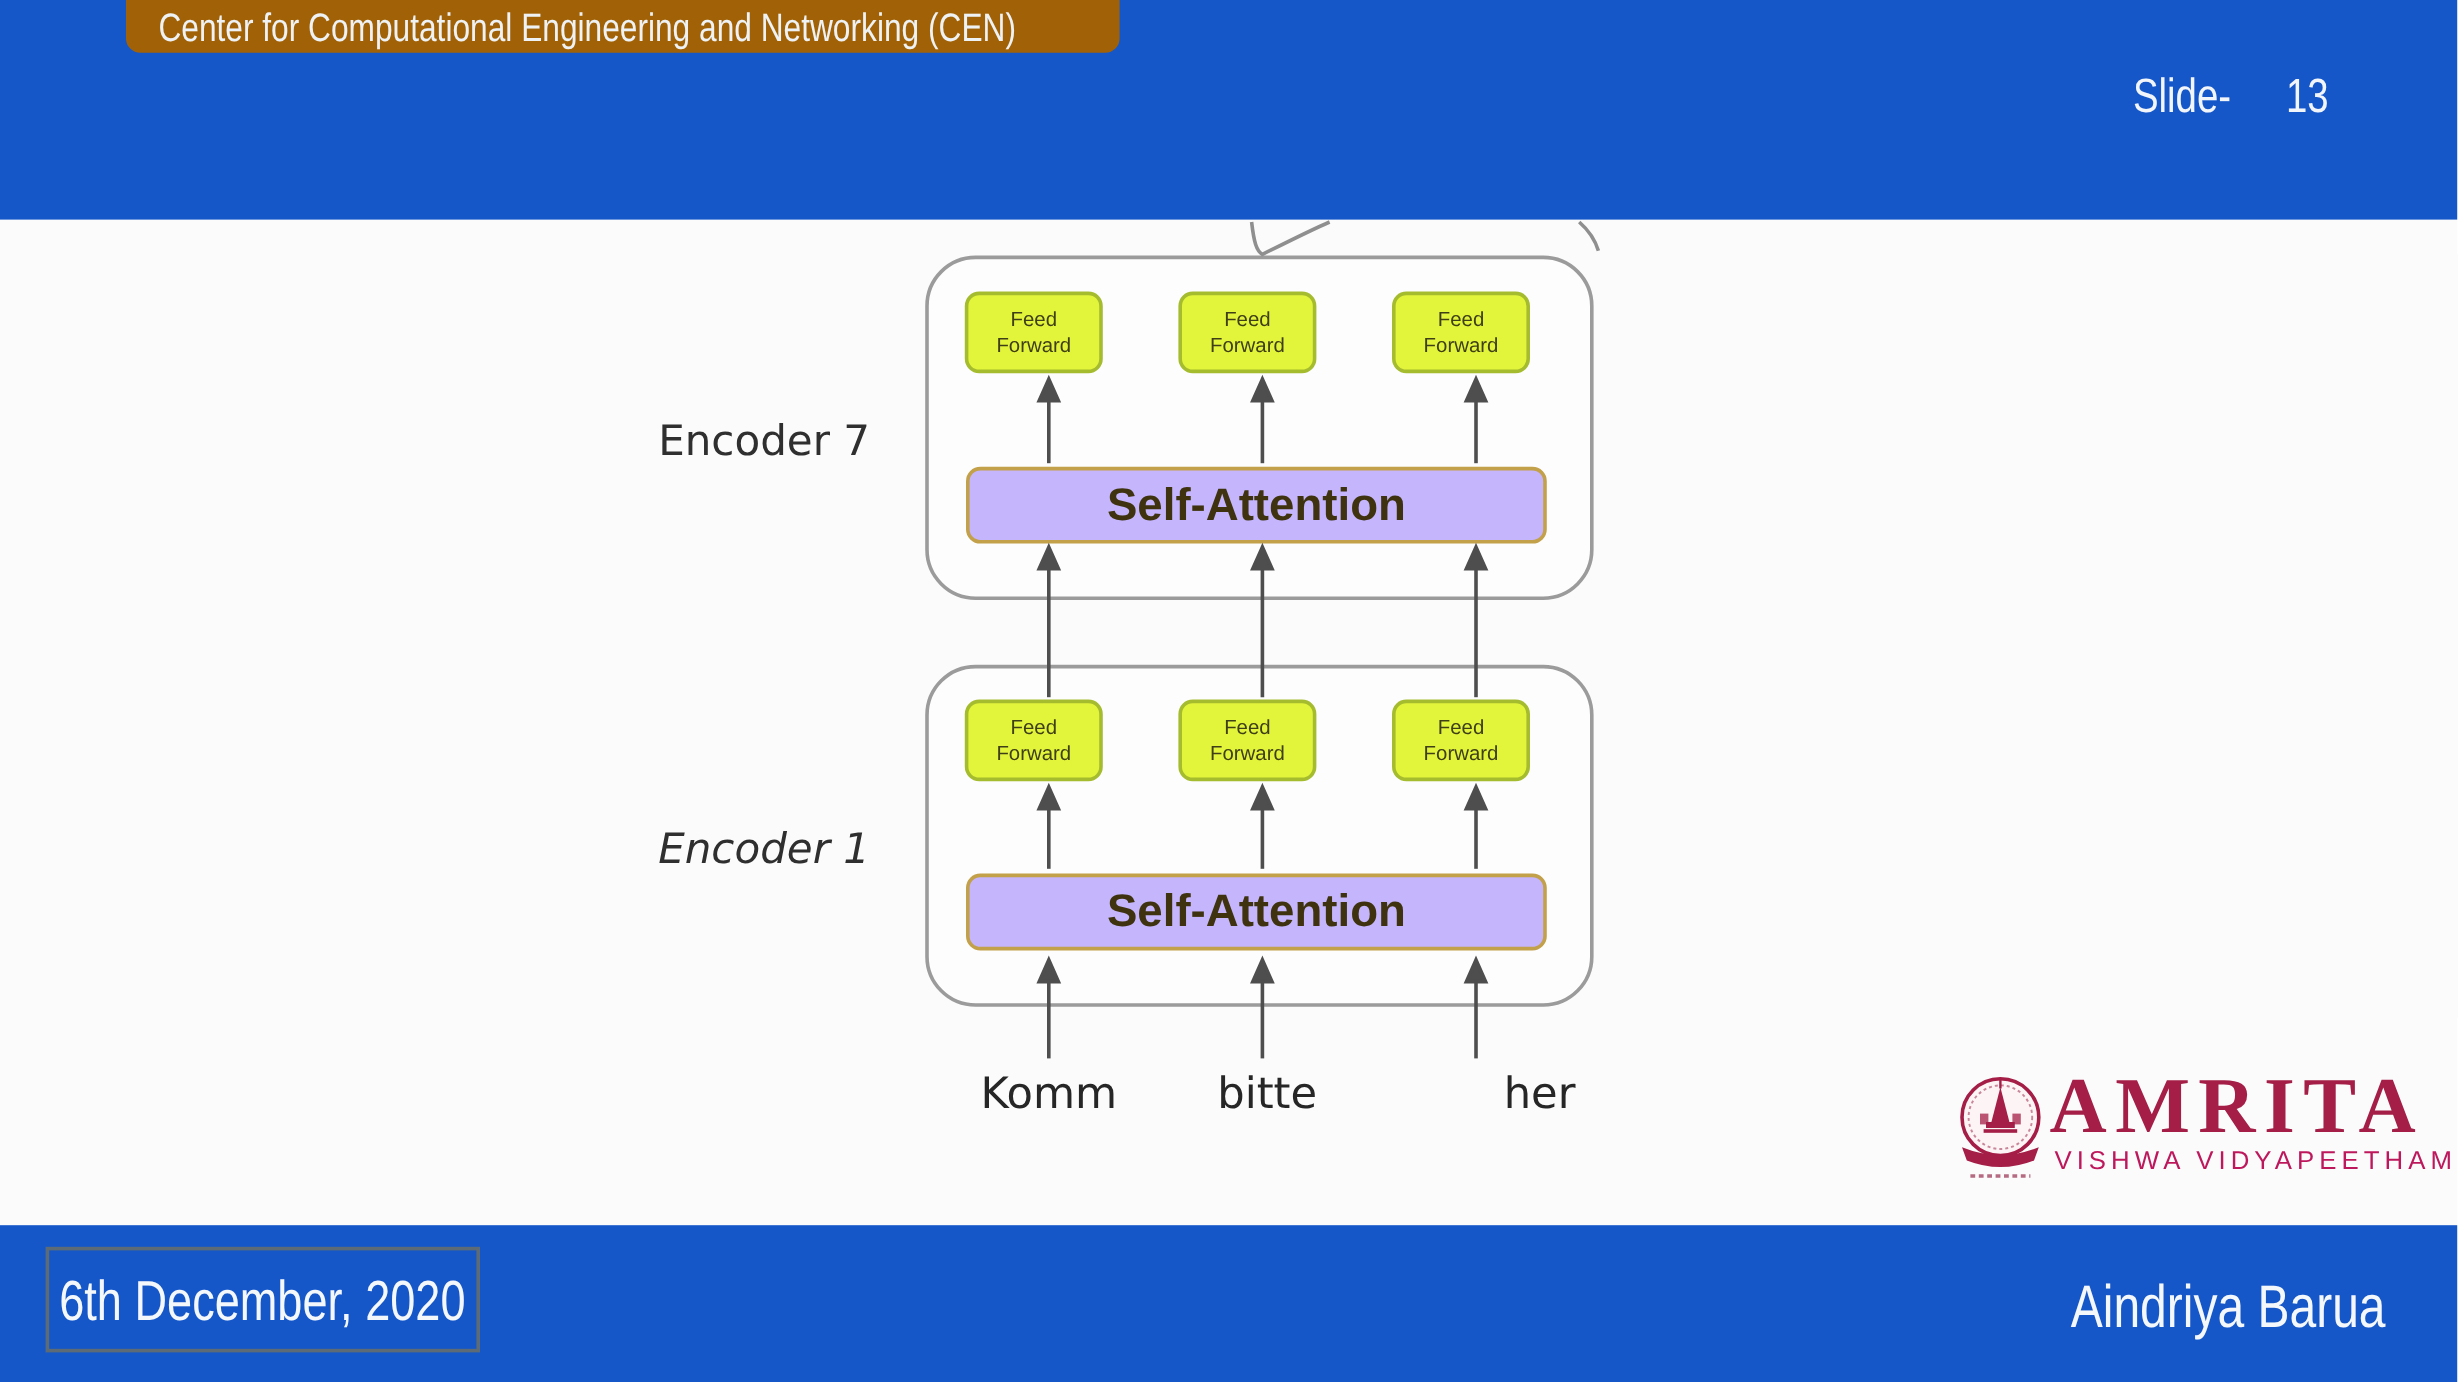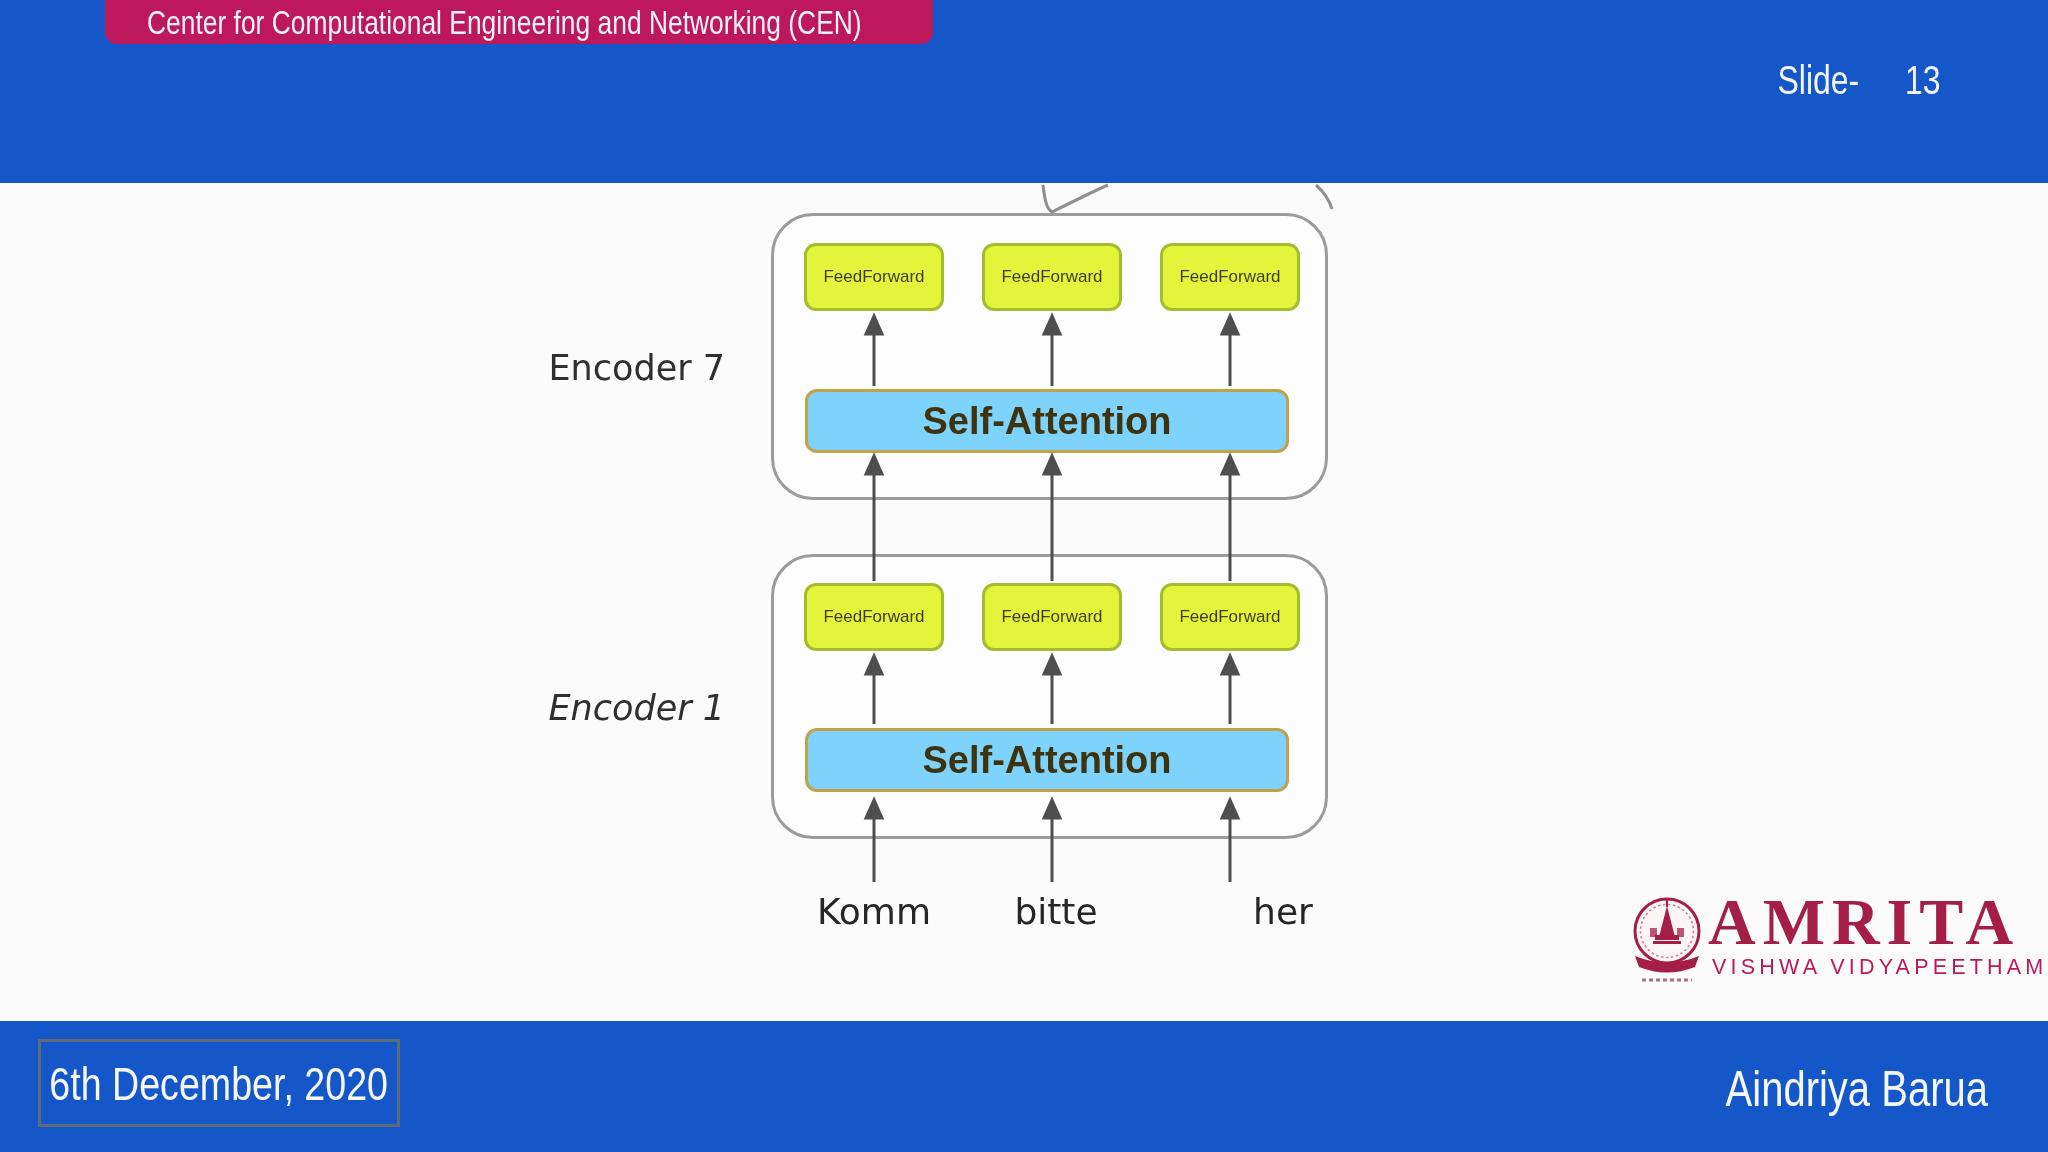--- a/index.html
+++ b/index.html
@@ -6,23 +6,23 @@
   .slide{
     position:relative;width:2048px;height:1152px;overflow:hidden;
     background:#fbfbfb;font-family:"Liberation Sans",sans-serif;
   }
   
   .band{position:absolute;left:0;width:2048px;background:#1557c9;}
   .band.top{top:0;height:183px;}
   .band.bottom{top:1021px;height:131px;}
   .badge{
     position:absolute;left:105px;top:0;width:828px;height:44px;
-    background:#be185d;border-radius:0 0 12px 12px;
+    background:#a16207;border-radius:0 0 12px 12px;
     color:#eef2f4;font-size:33px;line-height:45px;white-space:nowrap;
-    padding-left:42px;box-sizing:border-box;
+    padding-left:27px;box-sizing:border-box;
   }
   .cond{display:inline-block;transform:scaleX(0.8);transform-origin:left center;white-space:nowrap;}
   .slideno{
     position:absolute;right:108px;top:58px;color:#f2f5fa;font-size:40px;
     display:flex;gap:36px;align-items:baseline;
   }
   .slideno .cond{transform-origin:right center;}
   .datebox{
     position:absolute;left:38px;top:1039px;width:362px;height:88px;
     border:3px solid #5c6b75;box-sizing:border-box;
@@ -35,28 +35,28 @@
   }
   .author .cond{transform-origin:right center;}
 
   
   .encbox{
     position:absolute;border:3px solid #9b9b9b;border-radius:42px;background:#fdfdfd;z-index:1;
   }
   .enc2{left:771px;top:213px;width:551px;height:281px;}
   .enc1{left:771px;top:554px;width:551px;height:279px;}
   .ffbox{
-    position:absolute;width:140px;height:68px;border-radius:12px;
+    position:absolute;width:115px;height:68px;border-radius:12px;
     background:#e3f53b;border:3px solid #a6bc2f;box-sizing:border-box;
-    display:flex;align-items:center;justify-content:center;
+    display:flex;flex-direction:column;align-items:center;justify-content:center;
     color:#3f3f17;font-size:17px;line-height:1.25;text-align:center;z-index:3;
   }
   .sabox{
     position:absolute;left:805px;width:484px;height:64px;border-radius:12px;
-    background:#7dd3fc;border:3px solid #c3a04a;box-sizing:border-box;
+    background:#c4b5fd;border:3px solid #c3a04a;box-sizing:border-box;
     display:flex;align-items:center;justify-content:center;
     color:#3e330e;font-size:38px;font-weight:600;z-index:3;
   }
   .enclabel{
     position:absolute;left:500px;width:225px;text-align:right;
     color:#2f2f2f;font-size:35px;z-index:3;font-family:"DejaVu Sans","Liberation Sans",sans-serif;
   }
   .word{
     position:absolute;top:891px;transform:translateX(-50%);
     color:#262626;font-size:36px;z-index:3;font-family:"DejaVu Sans","Liberation Sans",sans-serif;

